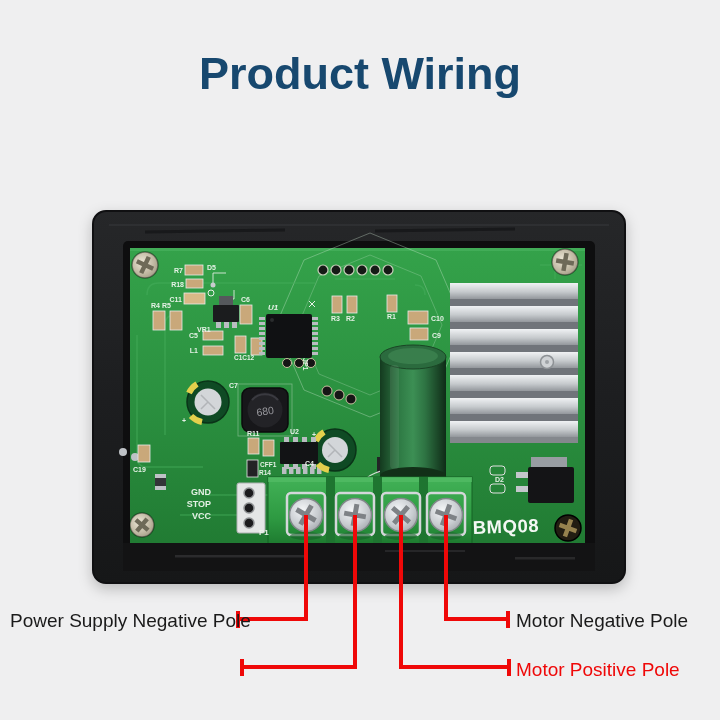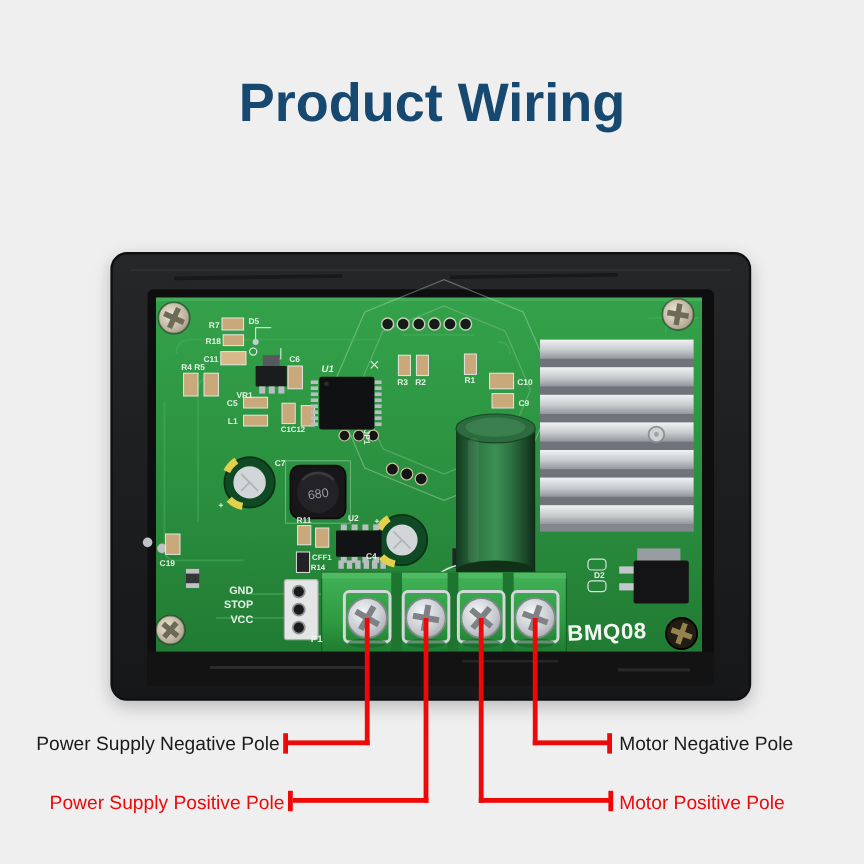--- a/index.html
+++ b/index.html
@@ -1,23 +1,23 @@
 <!DOCTYPE html>
 <html><head>
 <meta charset="utf-8">
 <style>
   html,body{margin:0;padding:0;}
   .stage{position:relative;width:720px;height:720px;background:#efeff0;overflow:hidden;
          font-family:"Liberation Sans",sans-serif;}
-  .page-title{position:absolute;left:0;top:60px;width:720px;text-align:center;
+  .page-title{position:absolute;left:0;top:48px;width:720px;text-align:center;
               font-size:45px;font-weight:bold;color:#17486F;letter-spacing:0px;}
   .photo{position:absolute;left:85px;top:195px;width:560px;height:400px;
          filter:drop-shadow(0 5px 7px rgba(0,0,0,.22));}
   .line{position:absolute;background:#EF0808;z-index:5;}
-  .callout-label{position:absolute;font-size:16px;line-height:24px;z-index:6;white-space:nowrap;}
+  .callout-label{position:absolute;font-size:19px;line-height:24px;z-index:6;white-space:nowrap;}
   .lbl-black{color:#1A1A1A;}
   .lbl-red{color:#EF0808;}
   .r-align{text-align:right;}
 </style>
 </head>
 <body>
 
 <div class="stage">
 
   <div class="page-title">Product Wiring</div>
@@ -398,17 +398,16 @@
 
   <div class="line" style="left:399px;top:515px;width:4px;height:154px;"></div>
   <div class="line" style="left:399px;top:665px;width:110px;height:4px;"></div>
   <div class="line" style="left:507px;top:659px;width:4px;height:17px;"></div>
 
   <div class="line" style="left:444px;top:515px;width:4px;height:106px;"></div>
   <div class="line" style="left:444px;top:617px;width:64px;height:4px;"></div>
   <div class="line" style="left:506px;top:611px;width:4px;height:17px;"></div>
 
   <div class="callout-label lbl-black r-align" style="left:10px;top:609px;width:223px;">Power Supply Negative Pole</div>
-  <div class="callout-label lbl-red r-align" style="left:10px;top:658px;width:227px;">Power Supply Positive Pole</div>
   <div class="callout-label lbl-red" style="left:516px;top:658px;">Motor Positive Pole</div>
   <div class="callout-label lbl-black" style="left:516px;top:609px;">Motor Negative Pole</div>
 
 </div>
 
 </body></html>

